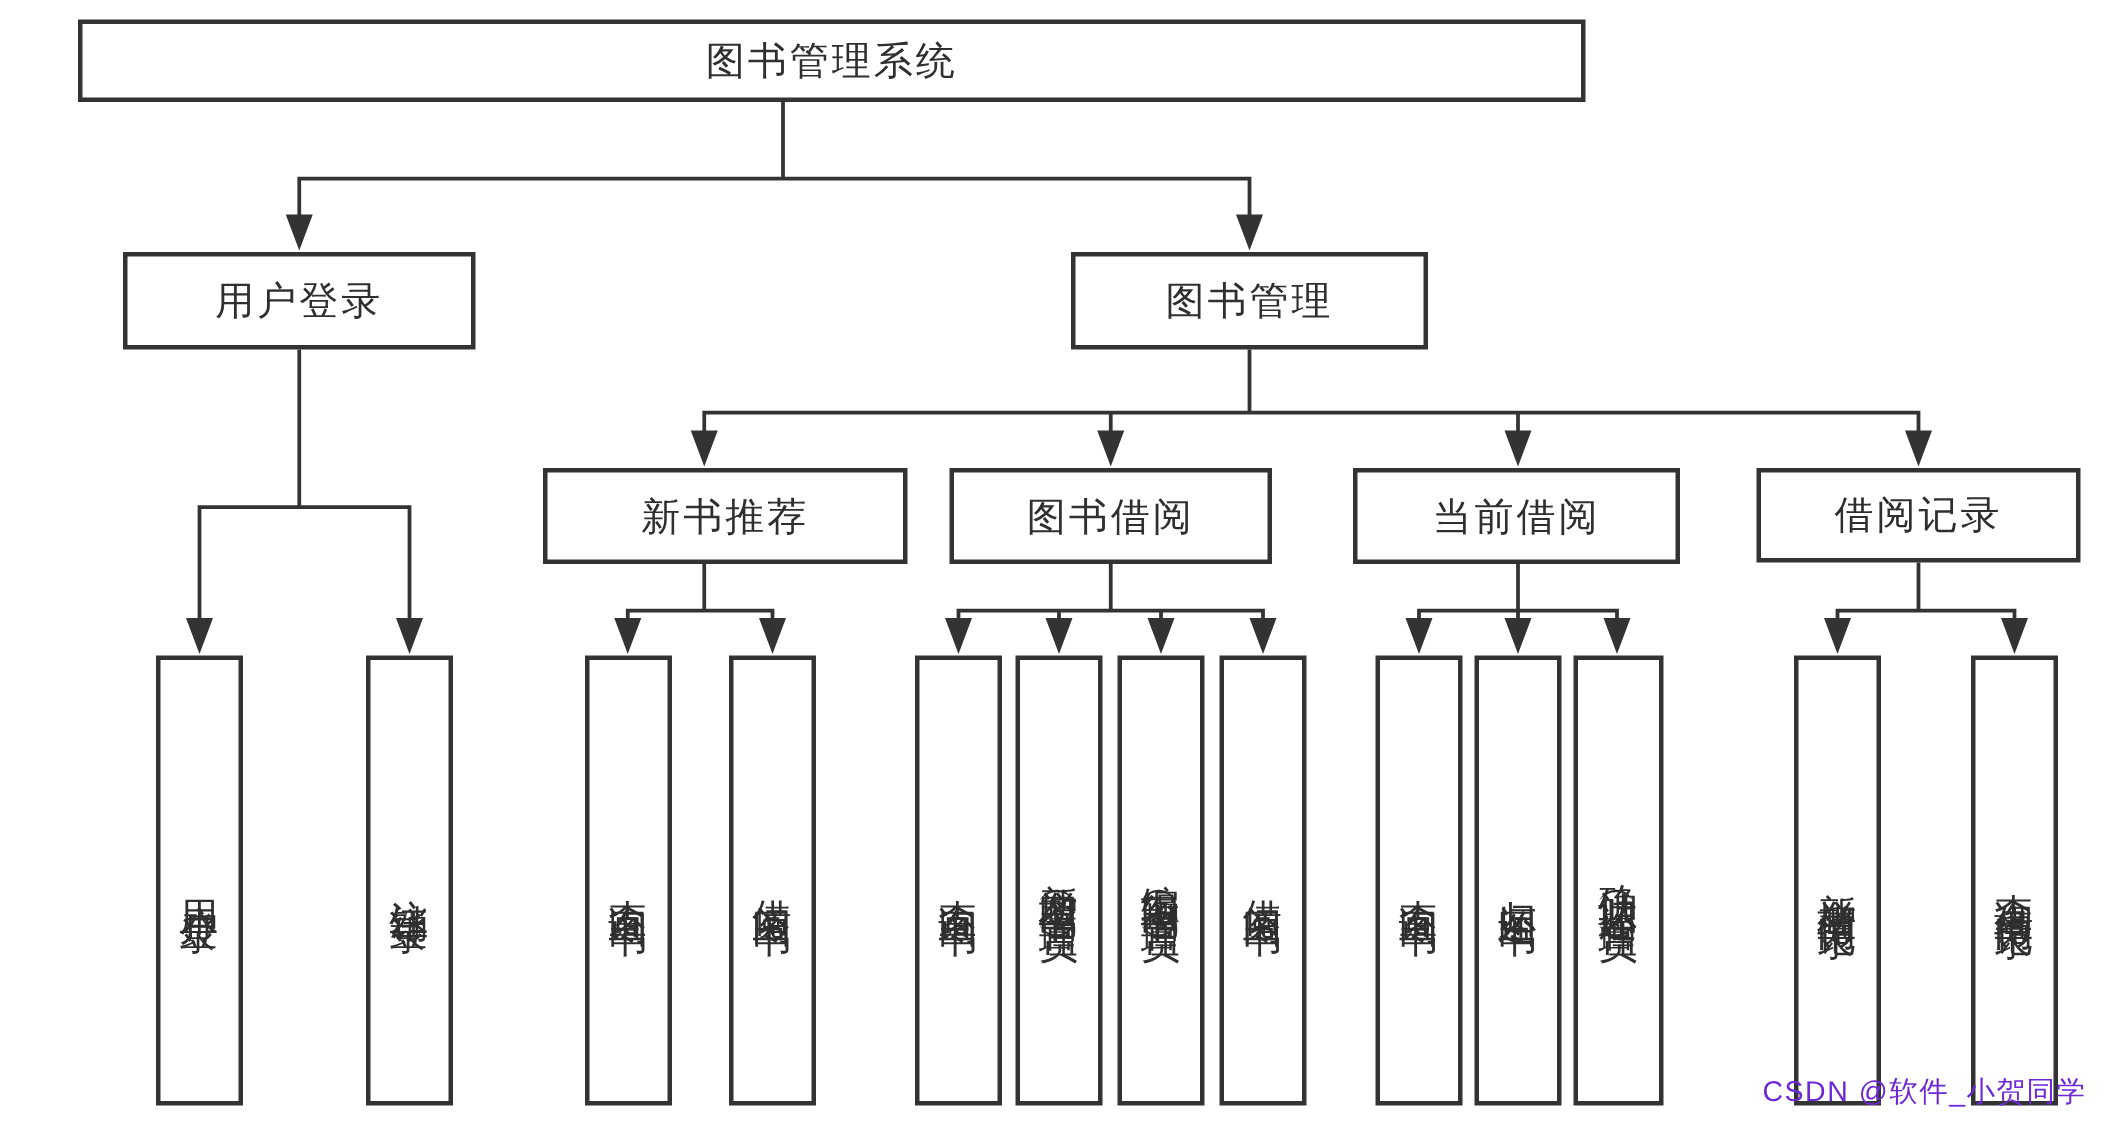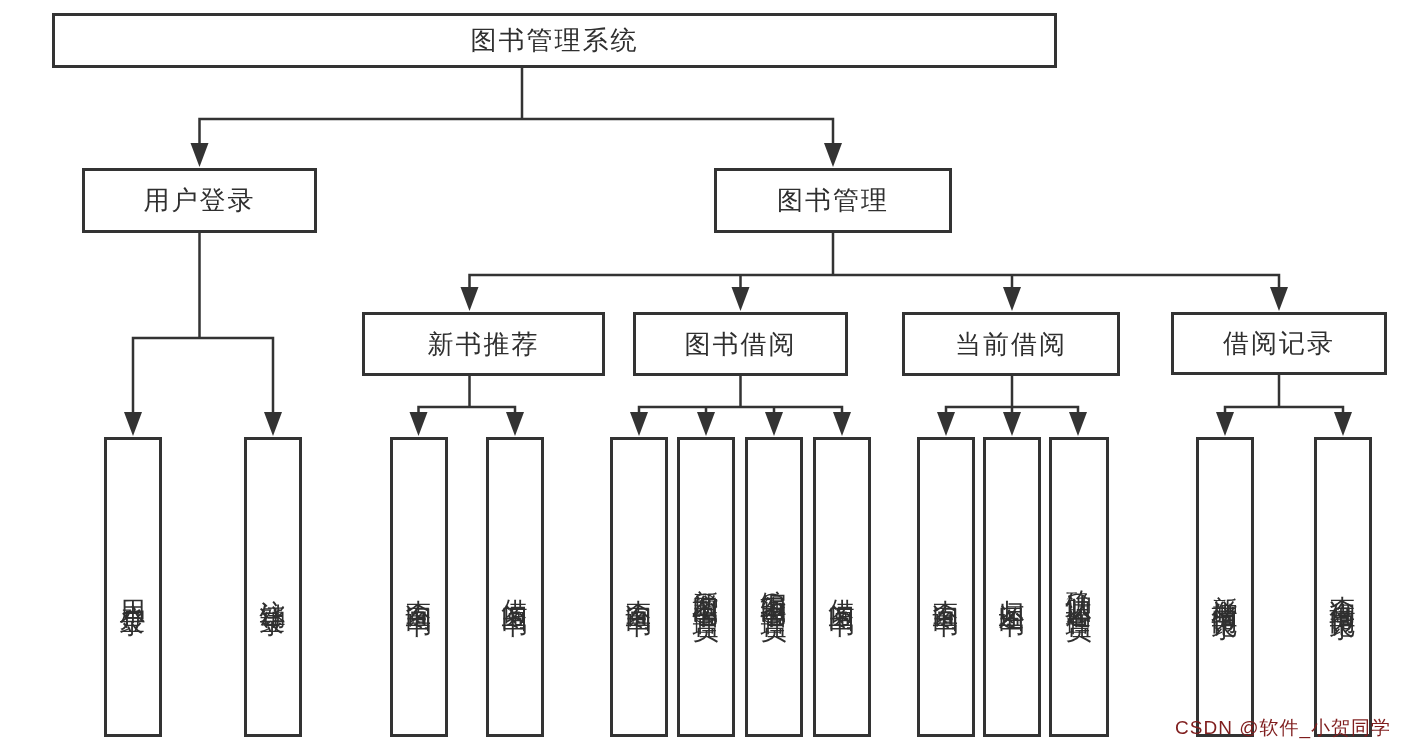--- a/index.html
+++ b/index.html
@@ -55,21 +55,21 @@
     font-size: 26px;
     letter-spacing: 4px;
     color: #2f2f2f;
     line-height: 1;
   }
   #watermark {
     position: absolute;
     right: 14px;
     bottom: 6px;
     font-size: 19px;
-    color: #7f1d1d;
+    color: #6d28d9;
     z-index: 2;
     letter-spacing: 1px;
   }
   
   #node-root            { left: 20px;   top: 13px;  width: 1005px; height: 55px; margin-left: 32px; }
   #node-user-login      { left: 82px;   top: 168px; width: 235px;  height: 65px; }
   #node-book-management { left: 714px;  top: 168px; width: 238px;  height: 65px; }
   #node-new-book        { left: 362px;  top: 312px; width: 243px;  height: 64px; }
   #node-book-borrow     { left: 633px;  top: 312px; width: 215px;  height: 64px; justify-content: center; }
   #node-current-borrow  { left: 902px;  top: 312px; width: 218px;  height: 64px; justify-content: center; }

